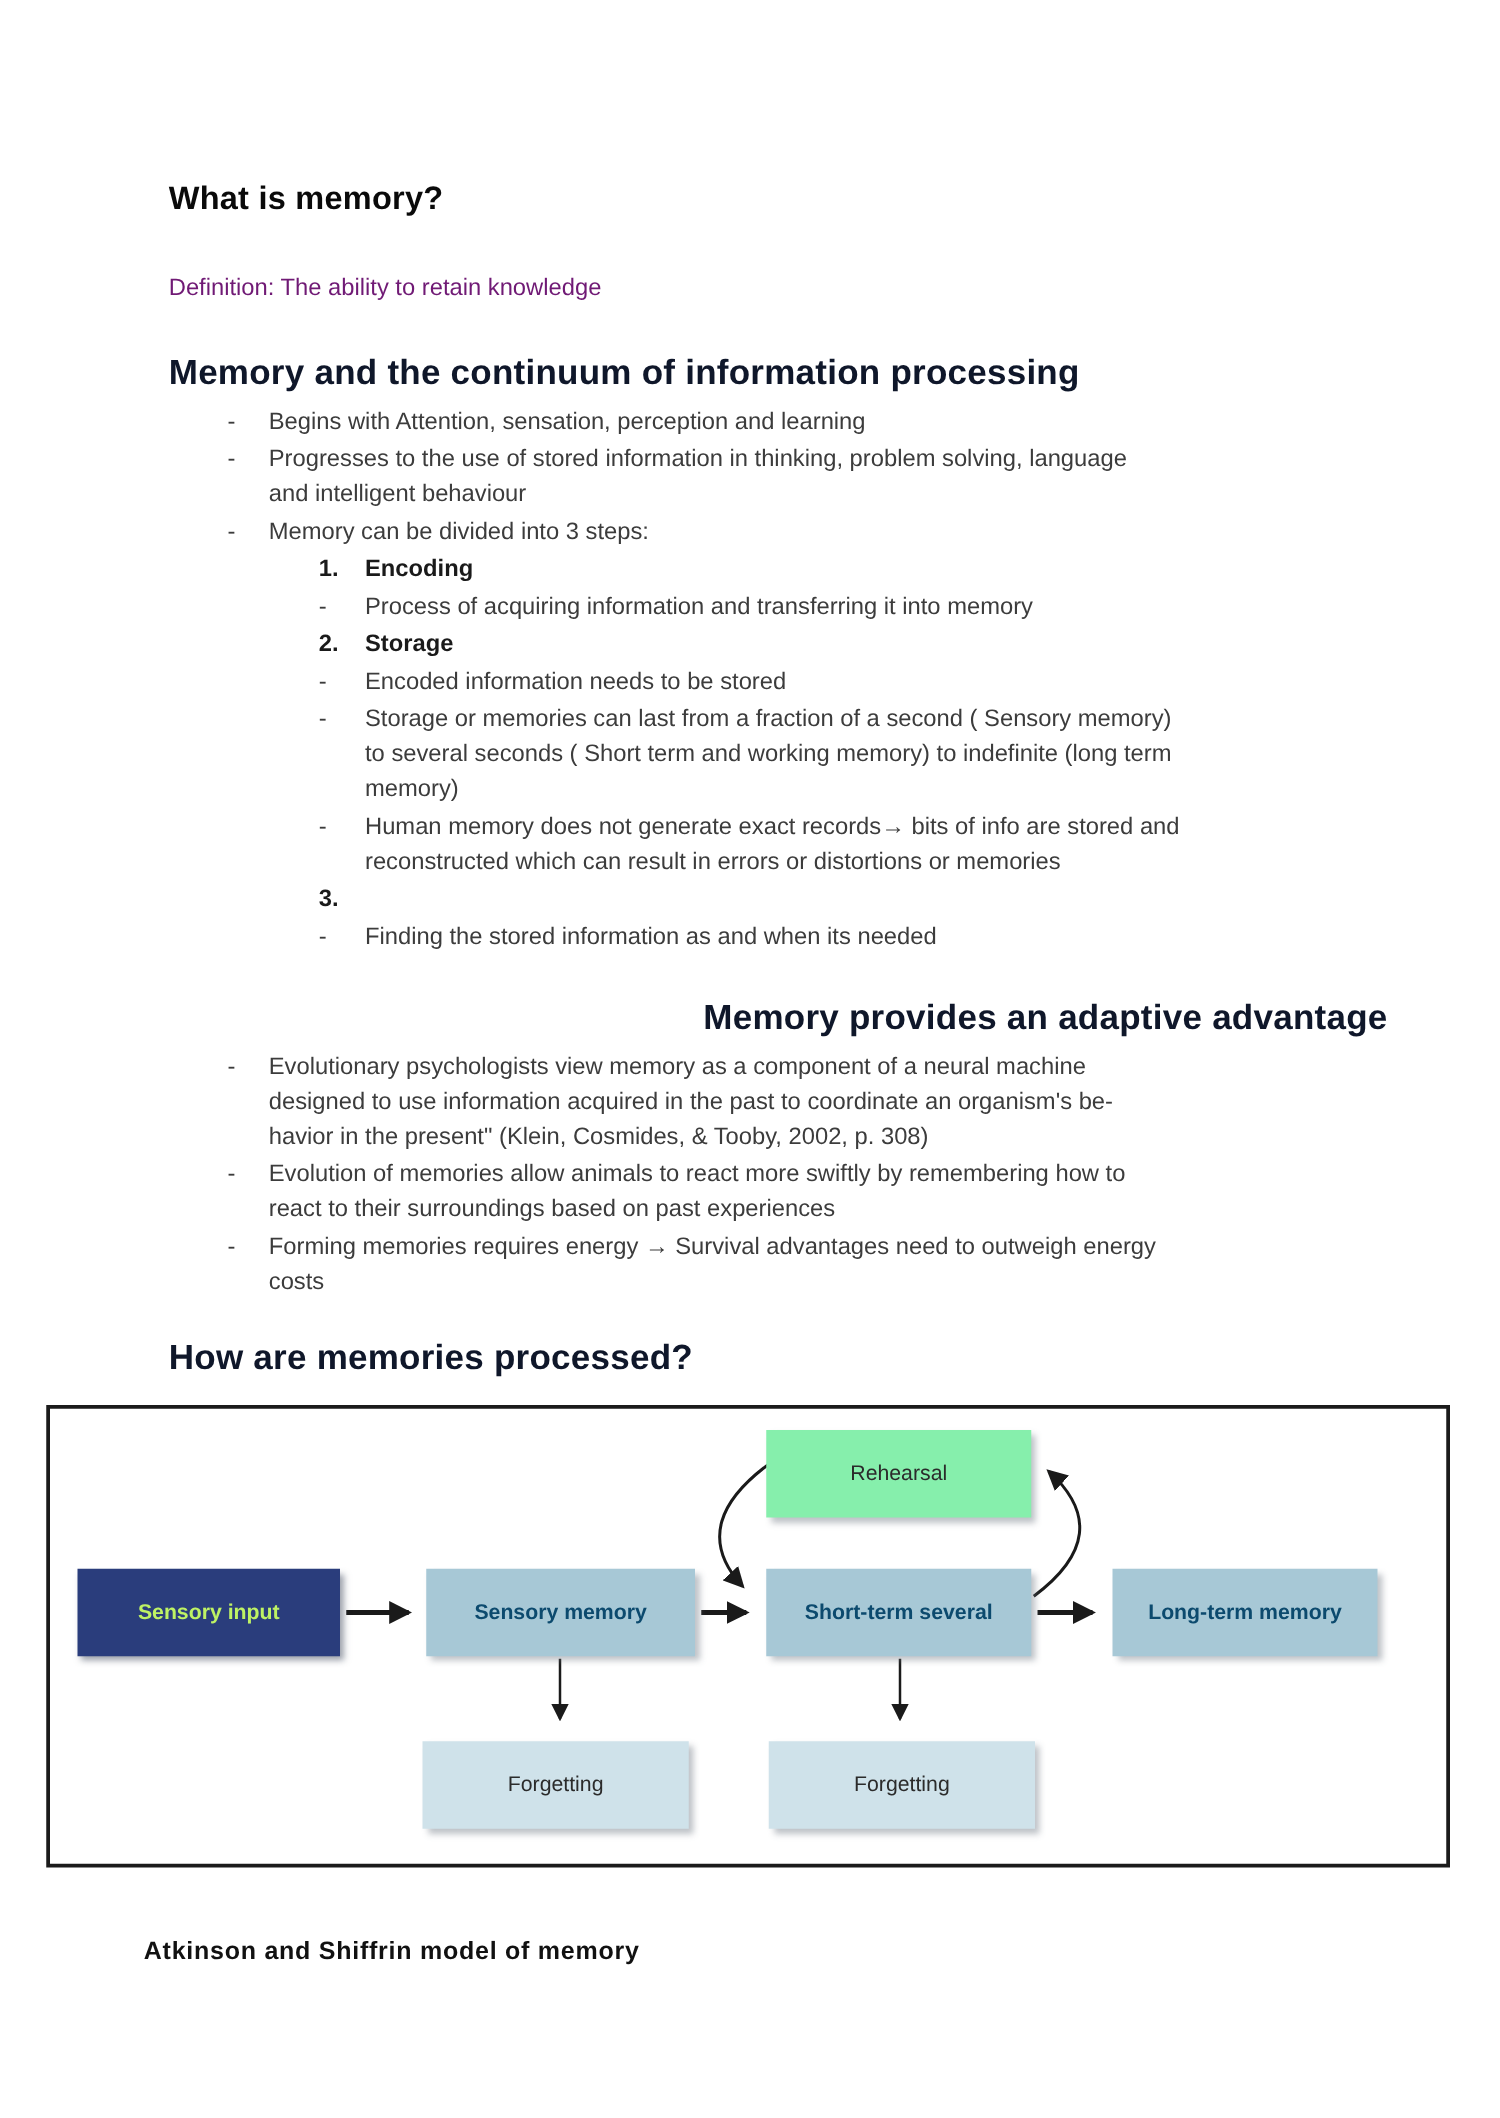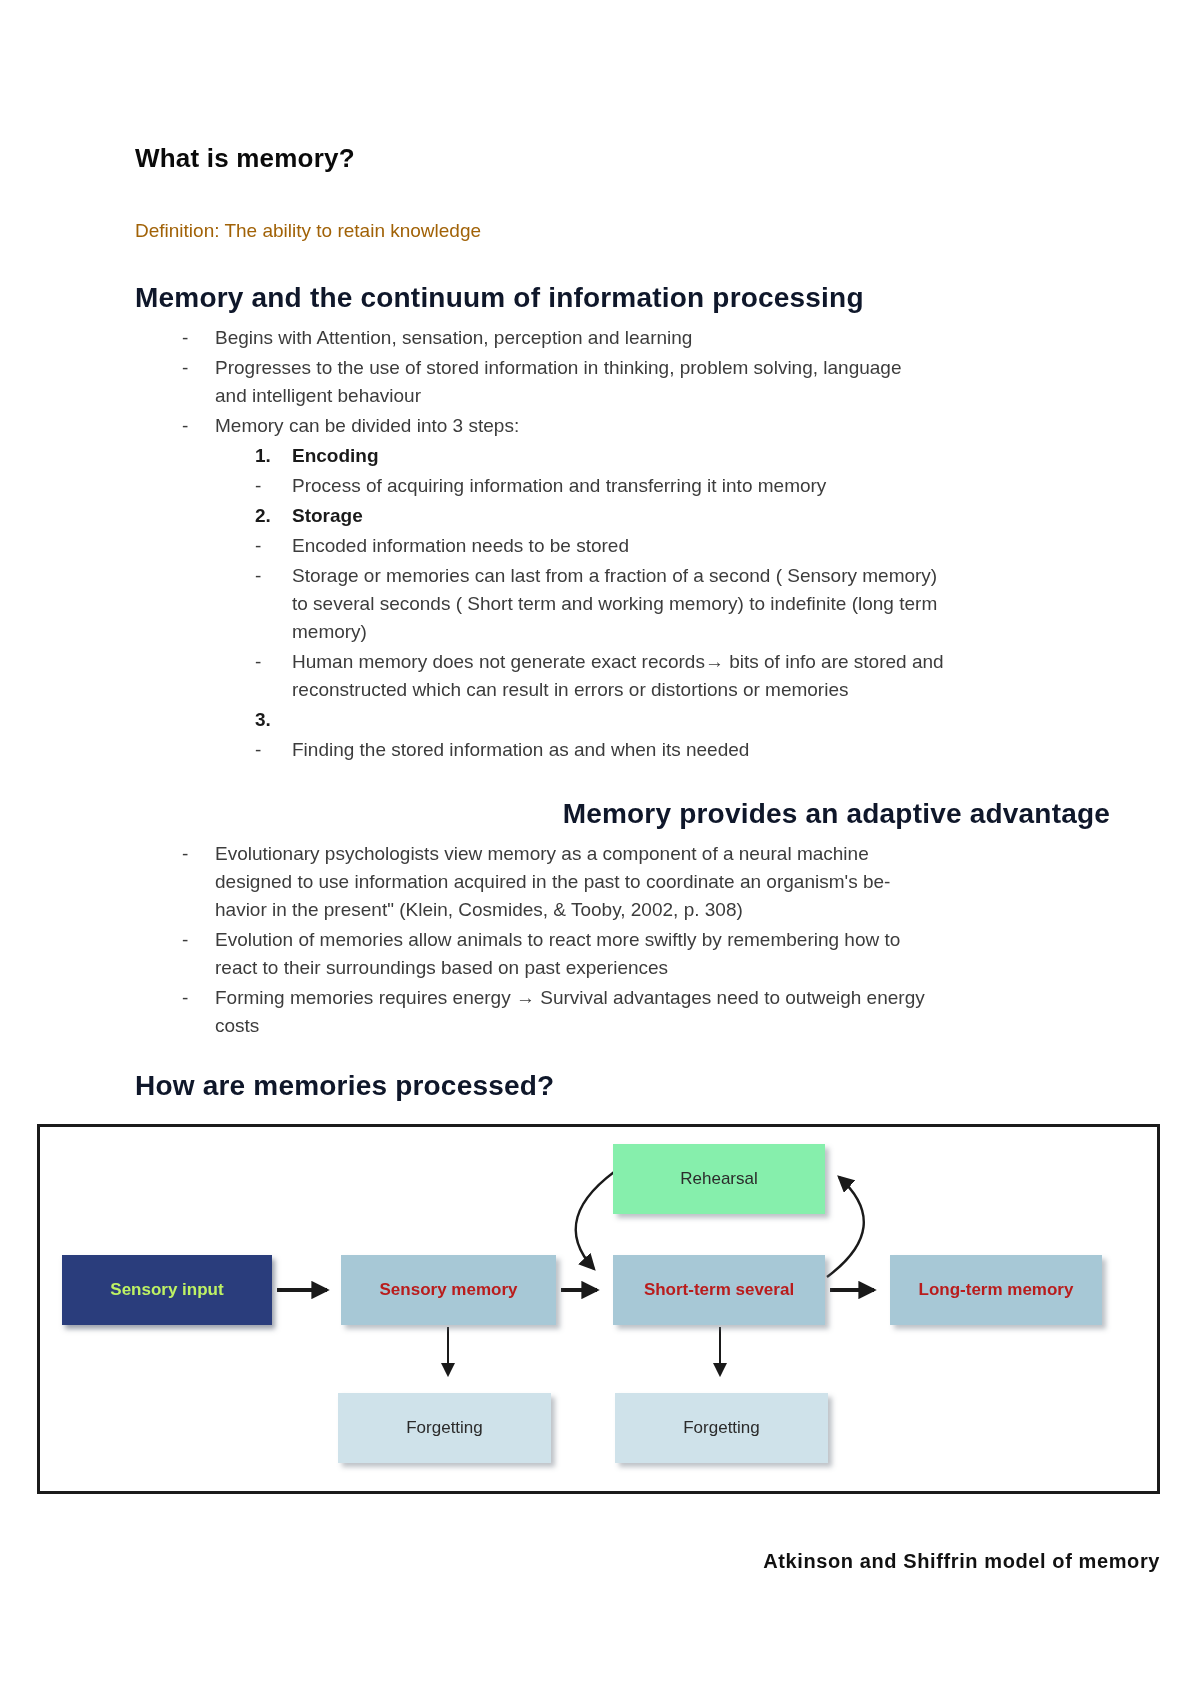--- a/index.html
+++ b/index.html
@@ -2,52 +2,52 @@
 <html><head>
 <meta charset="utf-8">
 <style>
   html,body{margin:0;padding:0;}
   body{
     width:1200px;height:1694px;background:#ffffff;overflow:hidden;
     font-family:"Liberation Sans",sans-serif;color:#3c3c3c;
   }
   .content{padding:143px 90px 0 135px;}
   h1{font-size:26px;font-weight:bold;color:#0a0a0a;margin:0;letter-spacing:.2px;}
-  .definition{font-size:19px;margin:46px 0 0 0;color:#a16207;}
+  .definition{font-size:19px;margin:46px 0 0 0;color:#701a75;}
   h2{font-size:28px;font-weight:bold;color:#0f172a;margin:40px 0 10px 0;letter-spacing:.2px;}
   h2.adaptive{margin-top:34px;text-align:right;}
   h2.processed{margin-top:30px;margin-bottom:0;}
   .l1row,.l2row,.steprow{display:flex;font-size:19px;line-height:28px;color:#3c3c3c;margin-top:2px;}
   .l1row .m{margin-left:47px;width:33px;flex:none;}
   .l2row .m,.steprow .m{margin-left:120px;width:37px;flex:none;}
   .steprow{color:#1a1a1a;font-weight:bold;}
   .t{flex:1;}
   .lines{white-space:pre-line;}
   
   .diagram{
     position:relative;margin:22px 0 0 37px;width:1123px;height:370px;
     border:3px solid #1b1b1b;box-sizing:border-box;background:#ffffff;
   }
   .diagram svg.arrows{position:absolute;left:0;top:0;pointer-events:none;}
   .dbox{
     position:absolute;display:flex;align-items:center;justify-content:center;
     font-size:17px;color:#2b2b2b;text-align:center;
     box-shadow:4px 4px 5px rgba(110,120,130,.45);
   }
-  .dbox.bold{font-weight:bold;color:#b91c1c;}
+  .dbox.bold{font-weight:bold;color:#0c4a6e;}
   #sensory-input{left:22px;top:128px;width:210px;height:70px;color:#bef264;font-weight:bold;box-shadow:3px 4px 5px rgba(60,70,90,.5);}
   #sensory-memory{left:301px;top:128px;width:215px;height:70px;}
   #short-term{left:573px;top:128px;width:212px;height:70px;}
   #long-term{left:850px;top:128px;width:212px;height:70px;}
   #rehearsal{left:573px;top:17px;width:212px;height:70px;}
   #forgetting-left{left:298px;top:266px;width:213px;height:70px;}
   #forgetting-right{left:575px;top:266px;width:213px;height:70px;}
   .caption{
     margin:56px 0 0 37px;width:1123px;box-sizing:border-box;padding-left:78px;
-    text-align:right;font-size:20px;font-weight:bold;color:#111;letter-spacing:.6px;
+    text-align:left;font-size:20px;font-weight:bold;color:#111;letter-spacing:.6px;
   }
 </style>
 </head>
 <body>
 
 <div class="content">
 
   <h1>What is memory?</h1>
 
   <p class="definition">Definition: The ability to retain knowledge</p>

